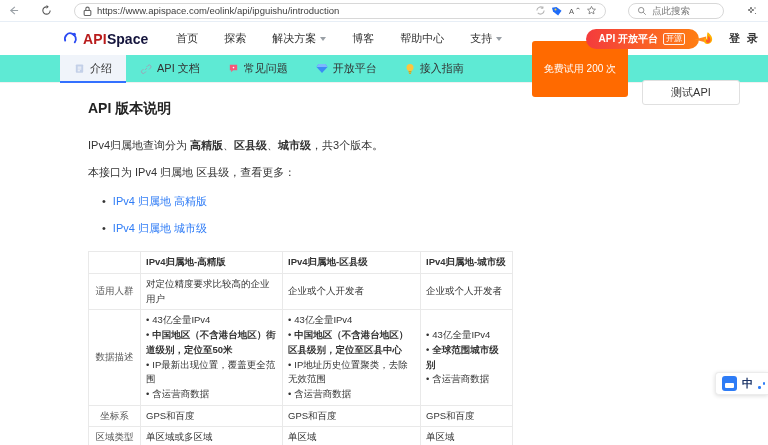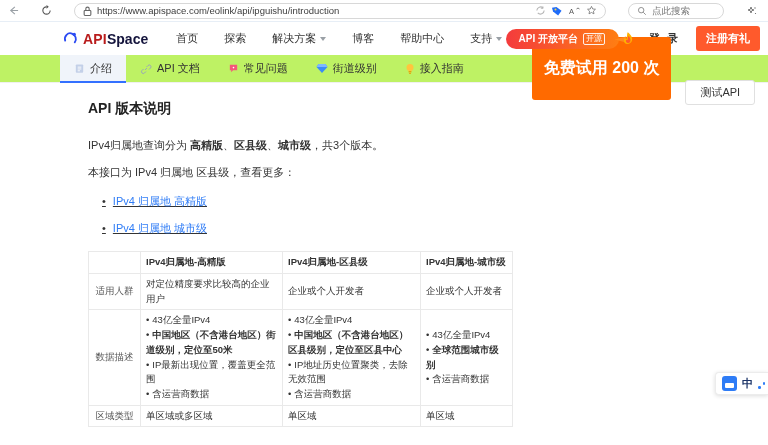--- a/index.html
+++ b/index.html
@@ -33,37 +33,37 @@
     display:flex;align-items:center;gap:5px;cursor:pointer;margin-right:14px;}
   .badge-tag{border:1px solid rgba(255,255,255,.9);border-radius:2px;font-size:8px;
     font-weight:normal;padding:0 2px;line-height:10px;}
   .flame{position:absolute;right:-16px;top:50%;transform:translateY(-50%);}
   .login-link{font-size:11px;font-weight:bold;color:#333;cursor:pointer;letter-spacing:2px;}
   .register-btn{background:#ff5a2c;color:#fff;border:none;border-radius:3px;
     font-size:11px;font-weight:bold;padding:5px 10px;cursor:pointer;font-family:inherit;}
 
   
   .tabbar{height:28px;display:flex;align-items:stretch;padding-left:60px;
-    border-bottom:1px solid #f0f0f0;background:#bef264;}
+    border-bottom:1px solid #f0f0f0;background:#5eead4;}
   .tab{display:flex;align-items:center;gap:5px;padding:0 14px;font-size:11px;
     color:#333;cursor:pointer;position:relative;white-space:nowrap;}
   .tab.active{background:#f0f4fa;}
   .tab.active::after{content:"";position:absolute;left:0;right:0;bottom:-1px;height:2px;background:#3370ff;}
   .tab-actions{display:flex;align-items:center;gap:14px;margin-left:54px;}
-  .trial-btn{background:#ff6a00;color:#fff;border:none;border-radius:3px;font-size:16px;
-    font-weight:bold;padding:21px 12px;cursor:pointer;font-family:inherit;}
+  .trial-btn{background:#ff6a00;color:#fff;border:none;border-radius:3px;font-size:10px;
+    font-weight:normal;padding:21px 12px;cursor:pointer;font-family:inherit;}
   .test-btn{background:#fff;color:#333;border:1px solid #e0e0e0;border-radius:3px;
-    font-size:11px;padding:4px 14px;cursor:pointer;font-family:inherit;margin-top:48px;}
+    font-size:11px;padding:4px 28px;cursor:pointer;font-family:inherit;margin-top:48px;}
 
   
   .content{padding:17px 0 0 88px;}
   .page-title{font-size:14px;font-weight:bold;color:#222;margin-bottom:19px;}
   .para{font-size:11px;color:#333;line-height:1.6;margin-bottom:9px;}
   .bold{font-weight:bold;}
-  .link-list{list-style:none;margin:13px 0 0 14px;text-decoration:underline;}
+  .link-list{list-style:none;margin:13px 0 0 14px;}
   .link-list li{margin-bottom:12px;font-size:11px;color:#333;}
   .link-list li::before{content:"•";margin-right:7px;color:#333;}
   .doc-link{color:#2f7cf6;text-decoration:none;cursor:pointer;}
 
   .vtable{border-collapse:collapse;table-layout:fixed;width:424px;margin-top:15px;
     font-size:9.5px;color:#333;}
   .vtable th,.vtable td{border:1px solid #e9e9e9;padding:3px 5px;vertical-align:middle;
     text-align:left;line-height:1.55;}
   .vtable th{font-weight:bold;color:#333;height:18px;}
   .vtable td.row-label{text-align:center;color:#555;}
@@ -183,21 +183,20 @@
       <span class="badge-tag">开源</span>
       <span class="flame">
         <svg width="22" height="18" viewBox="0 0 30 24">
             <path d="M2 14 L18 10 L18 18 Z" fill="#ff8a1e"></path>
             <path d="M20 4 c4 3 7 7 6 11 c-1 4 -5 6 -8 5 c-3 -1 -4 -5 -2 -8 c1 2 3 2 3 0 c0 -3 0 -5 1 -8 Z" fill="#ffb100"></path>
             <path d="M21 9 c2 2 3.4 4.5 2.8 7 c-.6 2.4 -3 3.4 -4.6 2.6 c-1.6 -.8 -2 -3 -1 -4.6 c.6 1 1.8 1 1.9 -.3 c.1 -1.6 .2 -3 .9 -4.7 Z" fill="#ff5a2c"></path>
           </svg>
       </span>
     </span>
     <span class="login-link">登 录</span>
-    <button class="register-btn">注册有礼</button>
   </div>
 </div>
 
 <div class="tabbar">
   <span class="tab active">
     <svg width="11" height="11" viewBox="0 0 24 24">
         <rect x="4" y="3" width="16" height="18" rx="2" fill="#c3d0e8"></rect>
         <path d="M8 9 h8 M8 13 h8 M8 17 h5" stroke="#fff" stroke-width="2"></path>
       </svg>
     <span>介绍</span>
@@ -215,21 +214,21 @@
         <path d="M4 4 h16 v12 h-9 l-4 4 v-4 h-3 Z" fill="#f5587a"></path>
         <circle cx="12" cy="10" r="1.8" fill="#fff"></circle>
       </svg>
     <span>常见问题</span>
   </span>
   <span class="tab">
     <svg width="12" height="11" viewBox="0 0 24 22">
         <path d="M5 2 h14 l4 6 -11 12 L1 8 Z" fill="#3b8cf5"></path>
         <path d="M5 2 h14 l4 6 H1 Z" fill="#7db7ff"></path>
       </svg>
-    <span>街道级别</span>
+    <span>开放平台</span>
   </span>
   <span class="tab">
     <svg width="10" height="12" viewBox="0 0 20 24">
         <circle cx="10" cy="9" r="7" fill="#ffc53d"></circle>
         <rect x="7" y="16" width="6" height="3" rx="1" fill="#e8a20c"></rect>
         <rect x="8" y="20" width="4" height="2" rx="1" fill="#e8a20c"></rect>
       </svg>
     <span>接入指南</span>
   </span>
   <span class="tab-actions">
@@ -283,20 +282,26 @@
             <div class="bullet-line"><span class="dot">•</span>IP地址历史位置聚类，去除无效范围</div>
             <div class="bullet-line"><span class="dot">•</span>含运营商数据</div>
           </td>
           <td>
             <div class="bullet-line"><span class="dot">•</span>43亿全量IPv4</div>
             <div class="bullet-line bold"><span class="dot">•</span>全球范围城市级别</div>
             <div class="bullet-line"><span class="dot">•</span>含运营商数据</div>
           </td>
         </tr>
         <tr>
+          <td class="row-label">坐标系</td>
+          <td>GPS和百度</td>
+          <td>GPS和百度</td>
+          <td>GPS和百度</td>
+        </tr>
+        <tr>
           <td class="row-label">区域类型</td>
           <td>单区域或多区域</td>
           <td>单区域</td>
           <td>单区域</td>
         </tr>
       </tbody>
     </table>
 </div>
 
 <div class="translate-widget">

